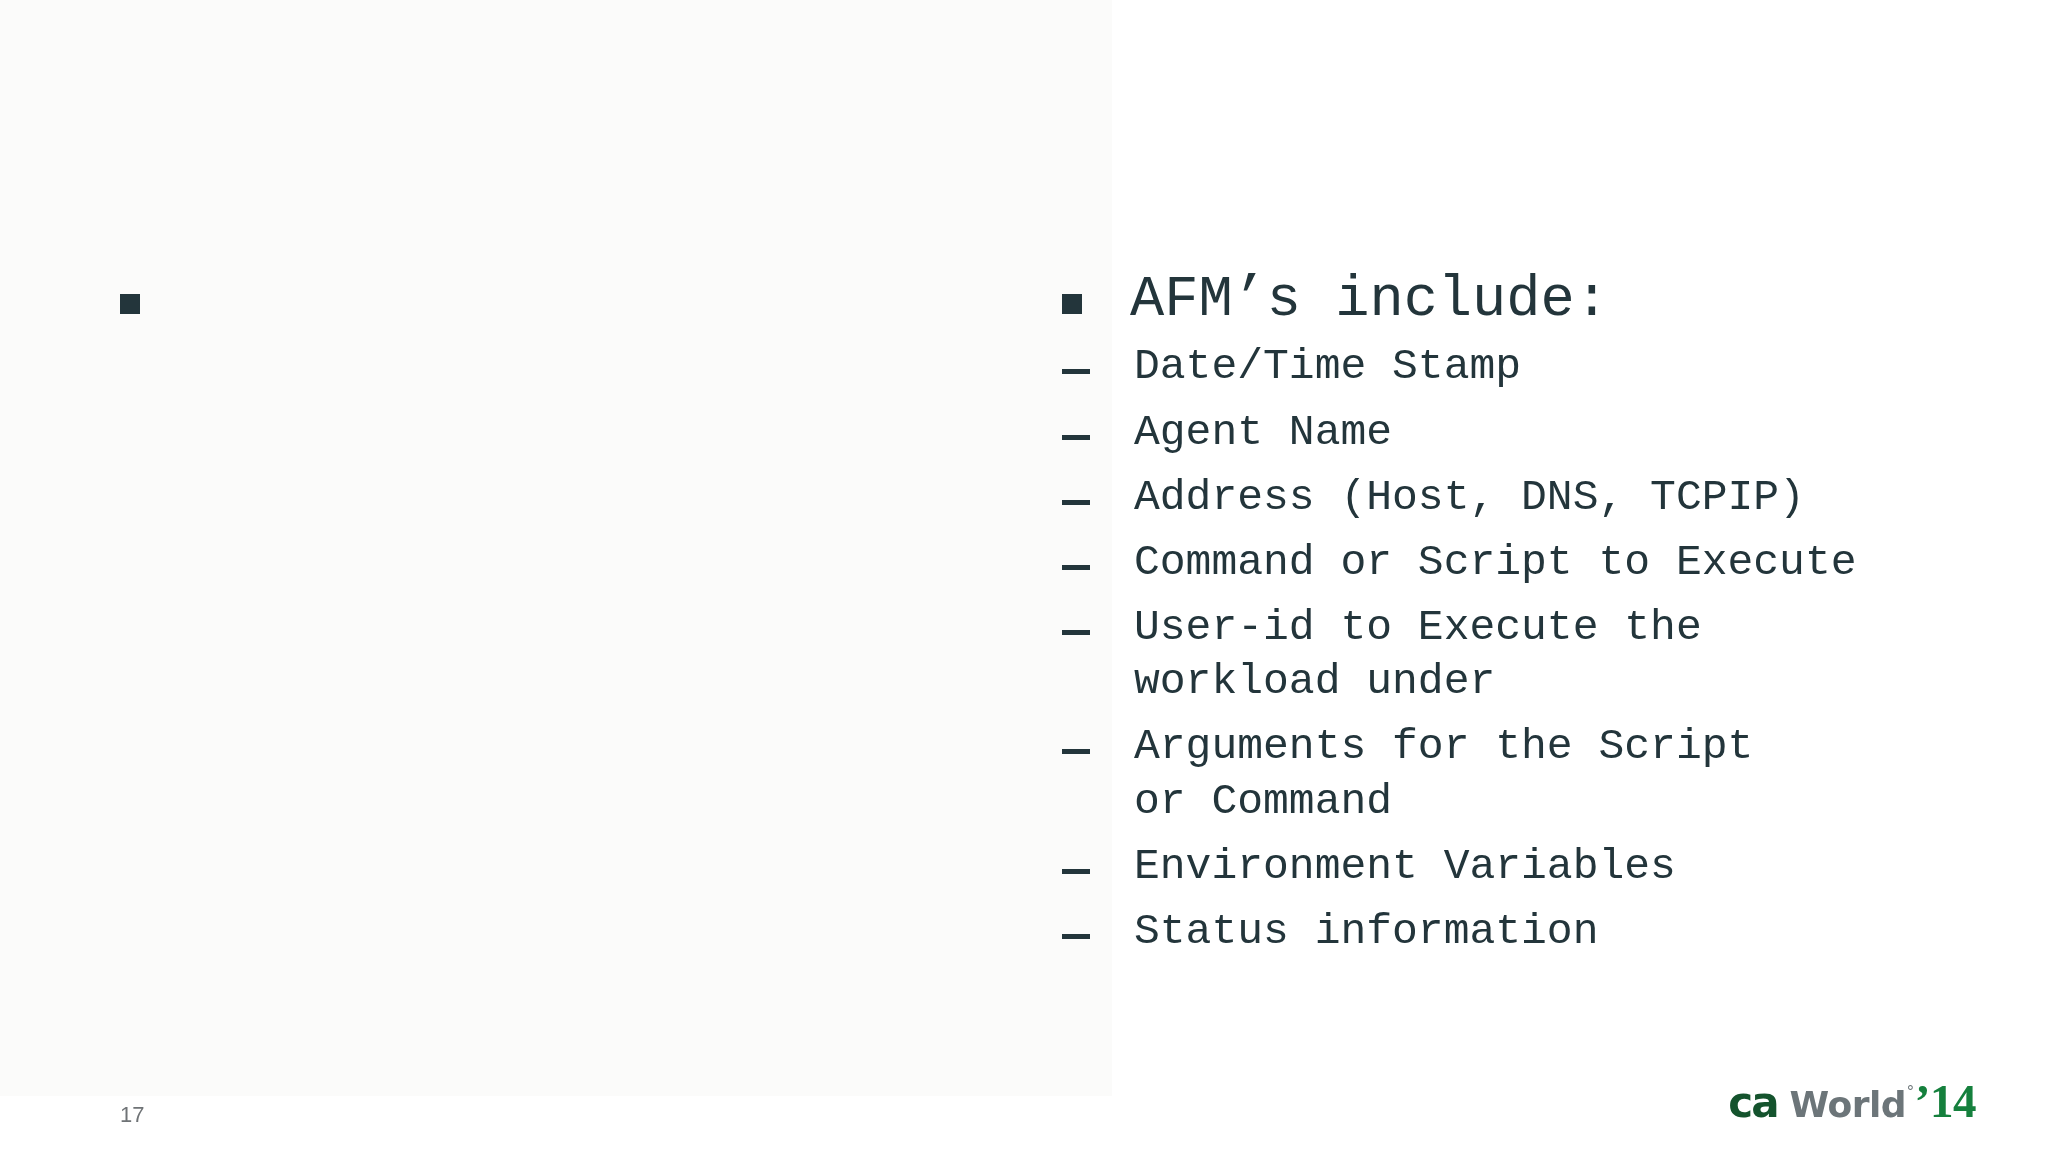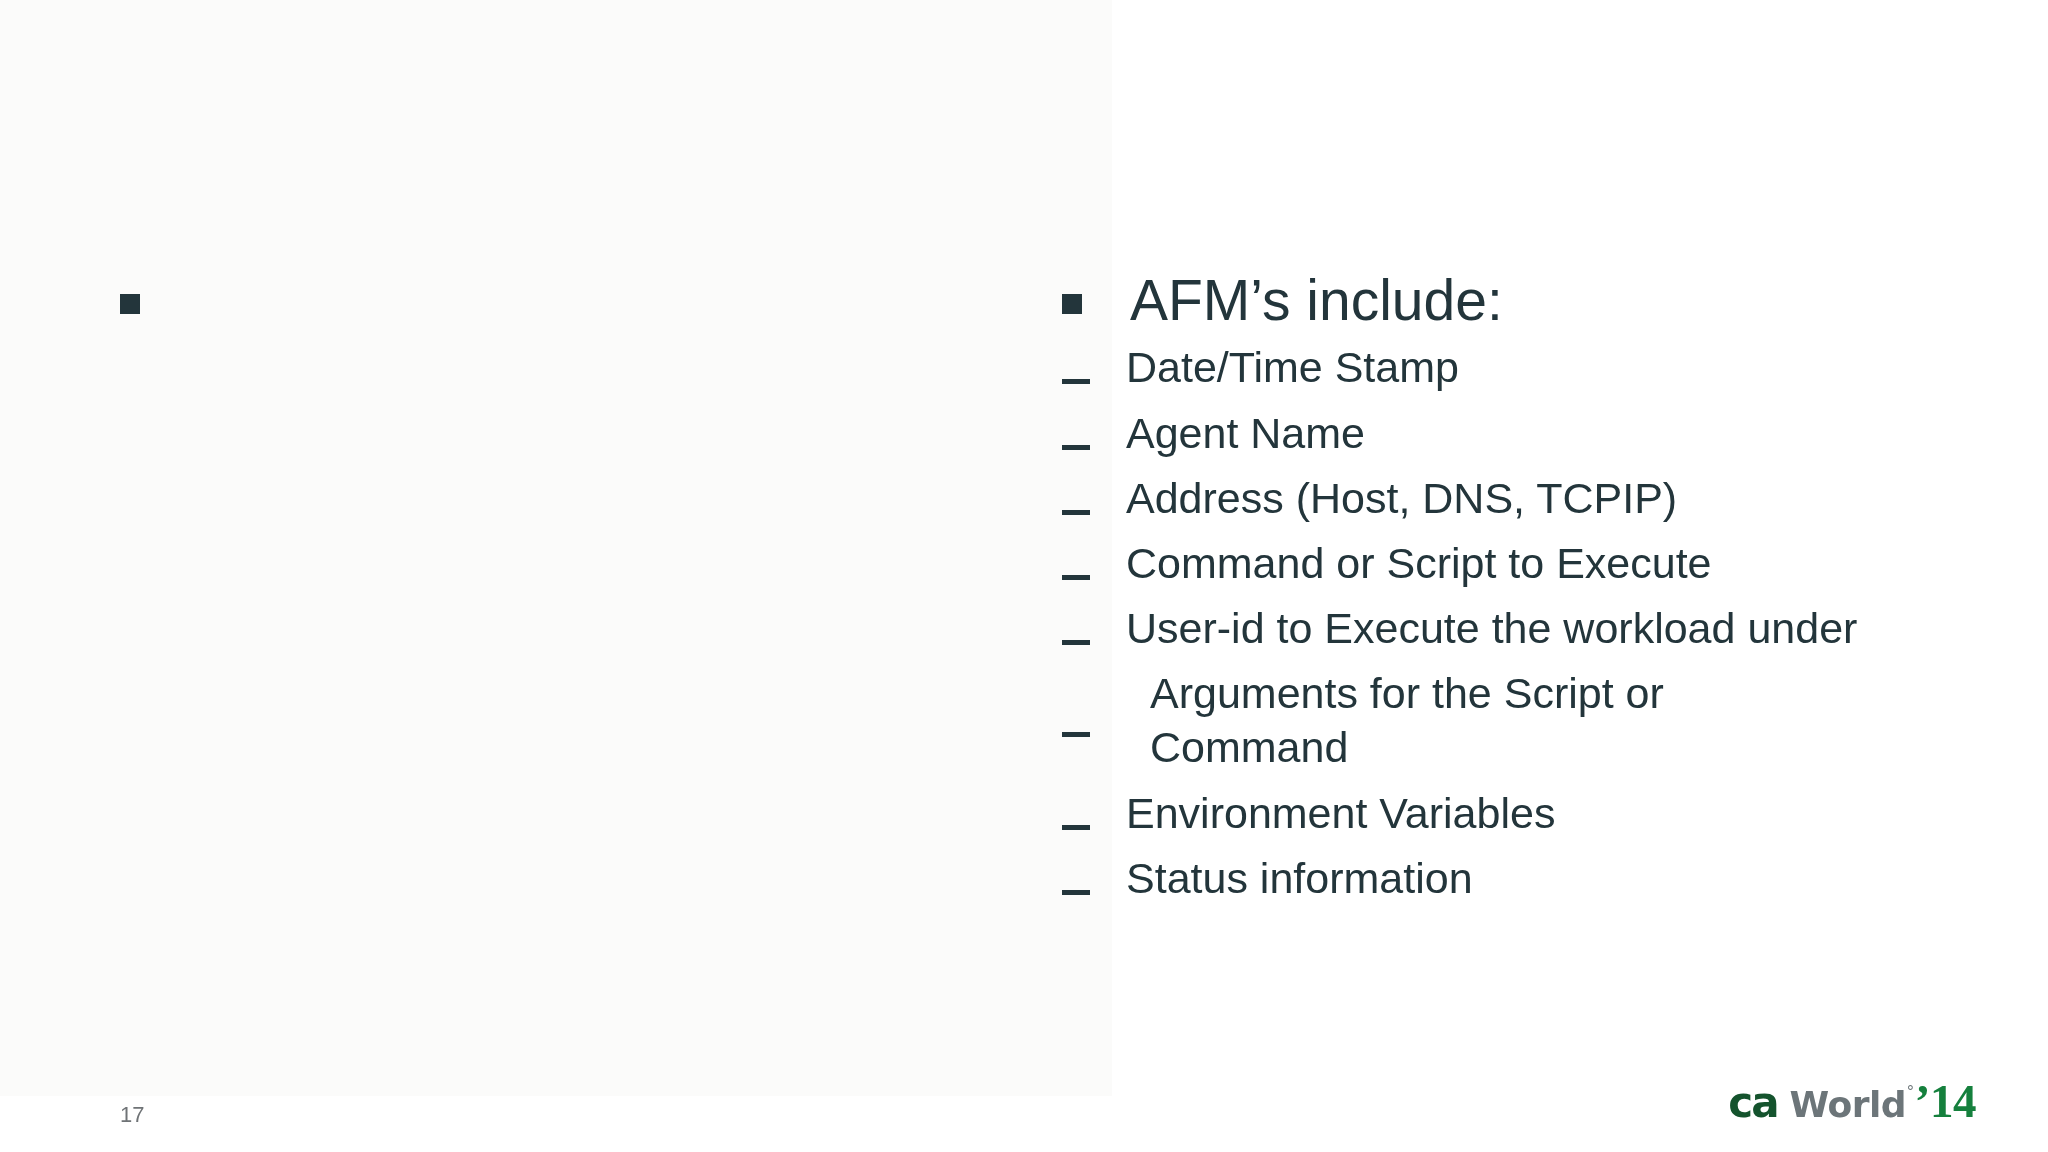--- a/index.html
+++ b/index.html
@@ -57,20 +57,21 @@
     position: absolute;
     left: 120px;
     top: 268px;
     width: 800px;
   }
   .col-right {
     position: absolute;
     left: 1062px;
     top: 268px;
     width: 930px;
+    font-family: Liberation Mono, monospace;
   }
 
   
   .bullet-l1 {
     display: flex;
     align-items: flex-start;
     margin-bottom: 34px;
   }
   .bullet-l1:last-child { margin-bottom: 0; }
 
@@ -97,22 +98,23 @@
   .col-left .bullet-l1.tight { margin-top: 22px; }
 
   
   .sub-list {
     margin: 6px 0 0 0;
     padding: 0;
     list-style: none;
   }
   .sub-item {
     display: flex;
-    align-items: center;
+    align-items: flex-start;
     margin-bottom: 11px;
+    gap: 8px;
   }
   .sub-item:last-child { margin-bottom: 0; }
 
   .marker-dash {
     flex: 0 0 auto;
     width: 28px;
     height: 5px;
     background: #23353b;
     margin-top: 29px;
     margin-right: 36px;
@@ -216,21 +218,21 @@
       <li class="sub-item">
         <span class="marker-dash"></span>
         <span class="sub-text">Command or Script to Execute</span>
       </li>
       <li class="sub-item">
         <span class="marker-dash"></span>
         <span class="sub-text">User-id to Execute the workload under</span>
       </li>
       <li class="sub-item">
         <span class="marker-dash"></span>
-        <span class="sub-text" style="max-width:640px;margin-left:24px;">Arguments for the Script or Command</span>
+        <span class="sub-text" style="max-width:640px;">Arguments for the Script or Command</span>
       </li>
       <li class="sub-item">
         <span class="marker-dash"></span>
         <span class="sub-text">Environment Variables</span>
       </li>
       <li class="sub-item">
         <span class="marker-dash"></span>
         <span class="sub-text">Status information</span>
       </li>
     </ul>

